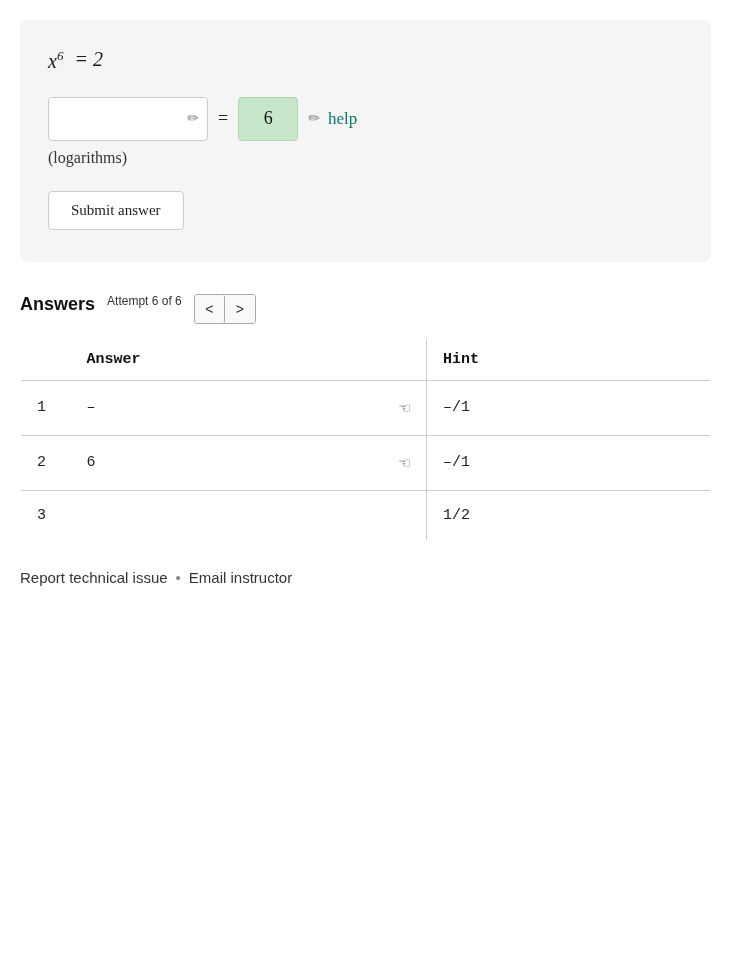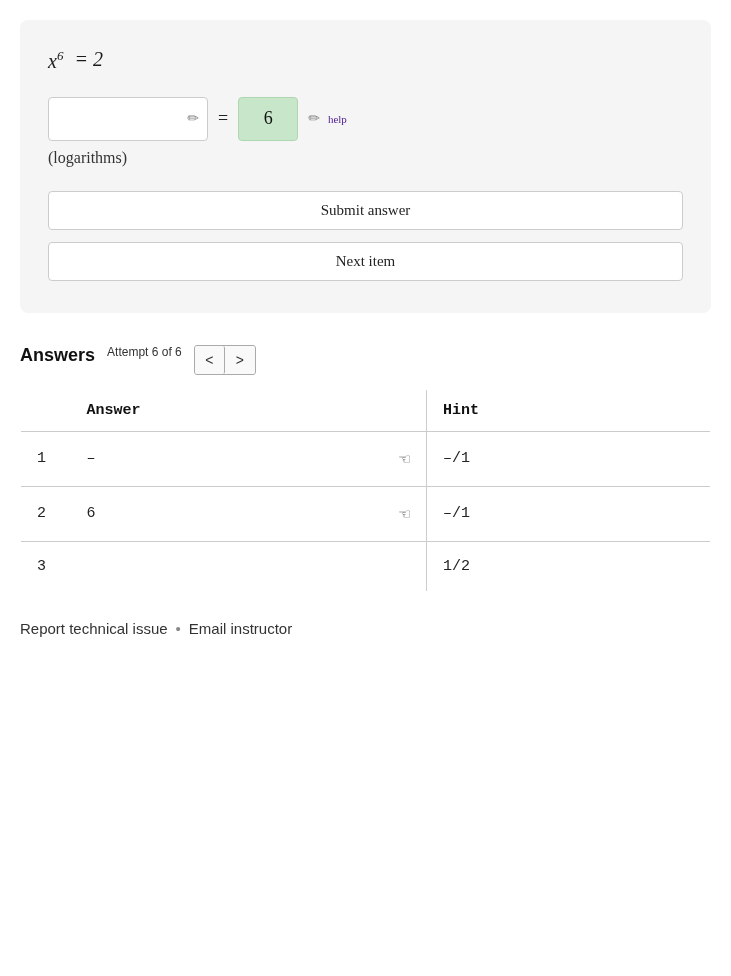--- a/index.html
+++ b/index.html
@@ -88,43 +88,42 @@
       align-items: center;
       gap: 8px;
     }
 
     .help-pencil-icon {
       font-size: 14px;
       color: #888;
     }
 
     .help-label {
-      font-size: 11px;
-      color: #4c1d95;
+      font-size: 17px;
+      color: #0f766e;
     }
 
     .answer-row-wrapper {
       position: relative;
       display: flex;
       align-items: center;
       gap: 10px;
       margin-bottom: 8px;
     }
 
     .logarithms-label {
       font-size: 16px;
       color: #333;
       margin-bottom: 24px;
       margin-top: 4px;
     }
 
     .buttons-row {
       display: flex;
       gap: 12px;
-      flex-direction: column;
     }
 
     .btn-submit {
       padding: 10px 22px;
       font-size: 15px;
       border: 1px solid #ccc;
       border-radius: 4px;
       background: #fff;
       cursor: pointer;
       font-family: Georgia, serif;
@@ -305,21 +304,20 @@
       <span class="help-pencil-icon">✏</span>
       <span class="help-label">help</span>
     </div>
 
   </div>
 
   <div class="logarithms-label">(logarithms)</div>
 
   <div class="buttons-row">
     <button class="btn-submit">Submit answer</button>
-    <button class="btn-next">Next item</button>
   </div>
 </div>
 
 <div class="answers-section">
   <div class="answers-header">
     <span class="answers-title">Answers</span>
     <span class="attempt-label">Attempt 6 of 6</span>
     <div class="nav-buttons">
       <button class="nav-btn">&lt;</button>
       <button class="nav-btn">&gt;</button>

